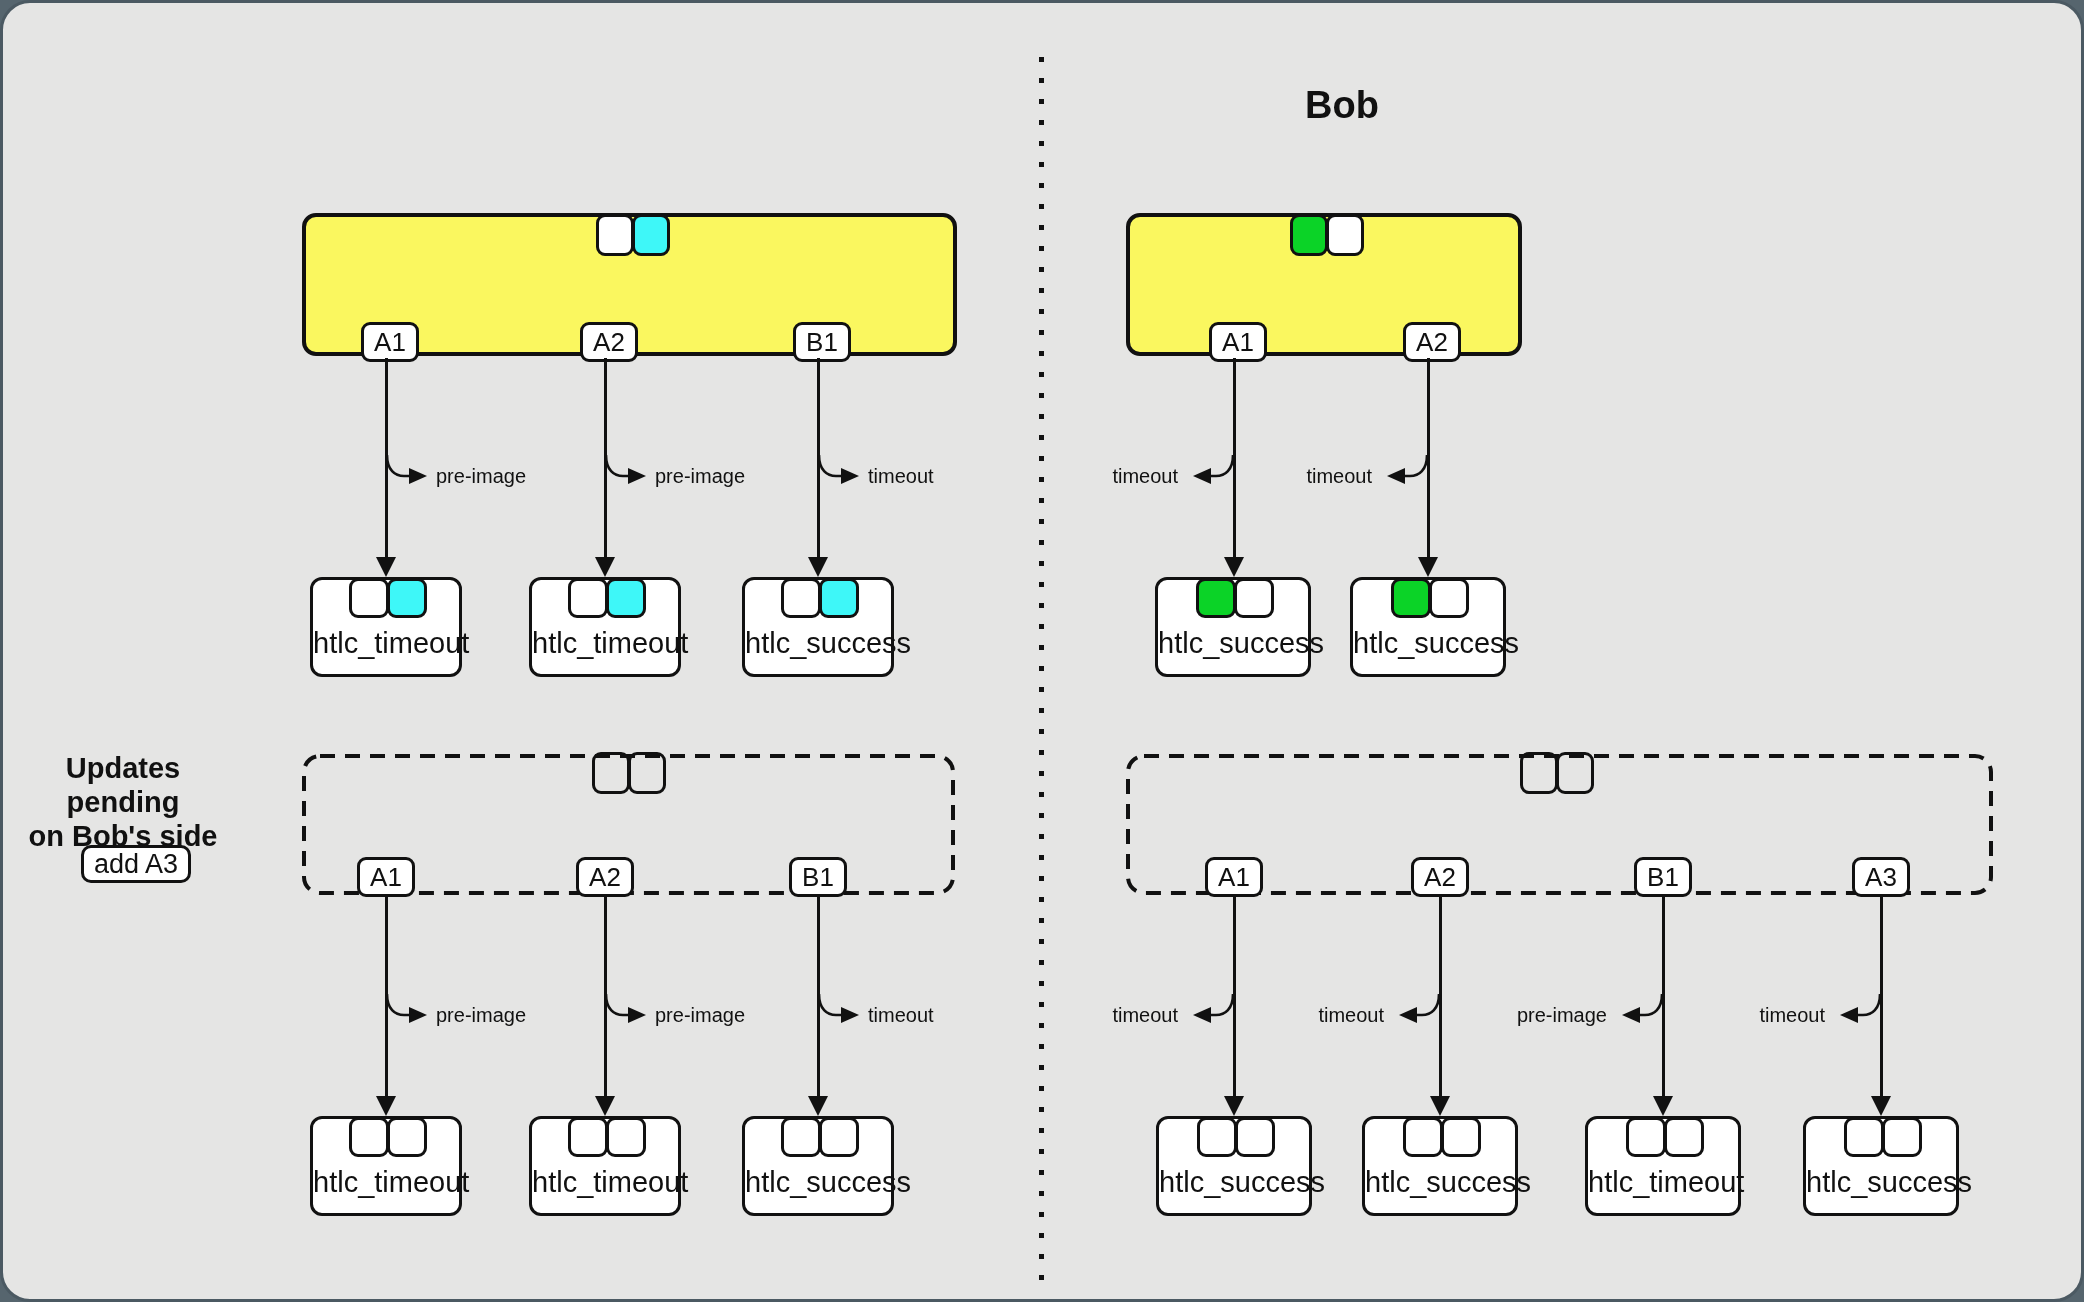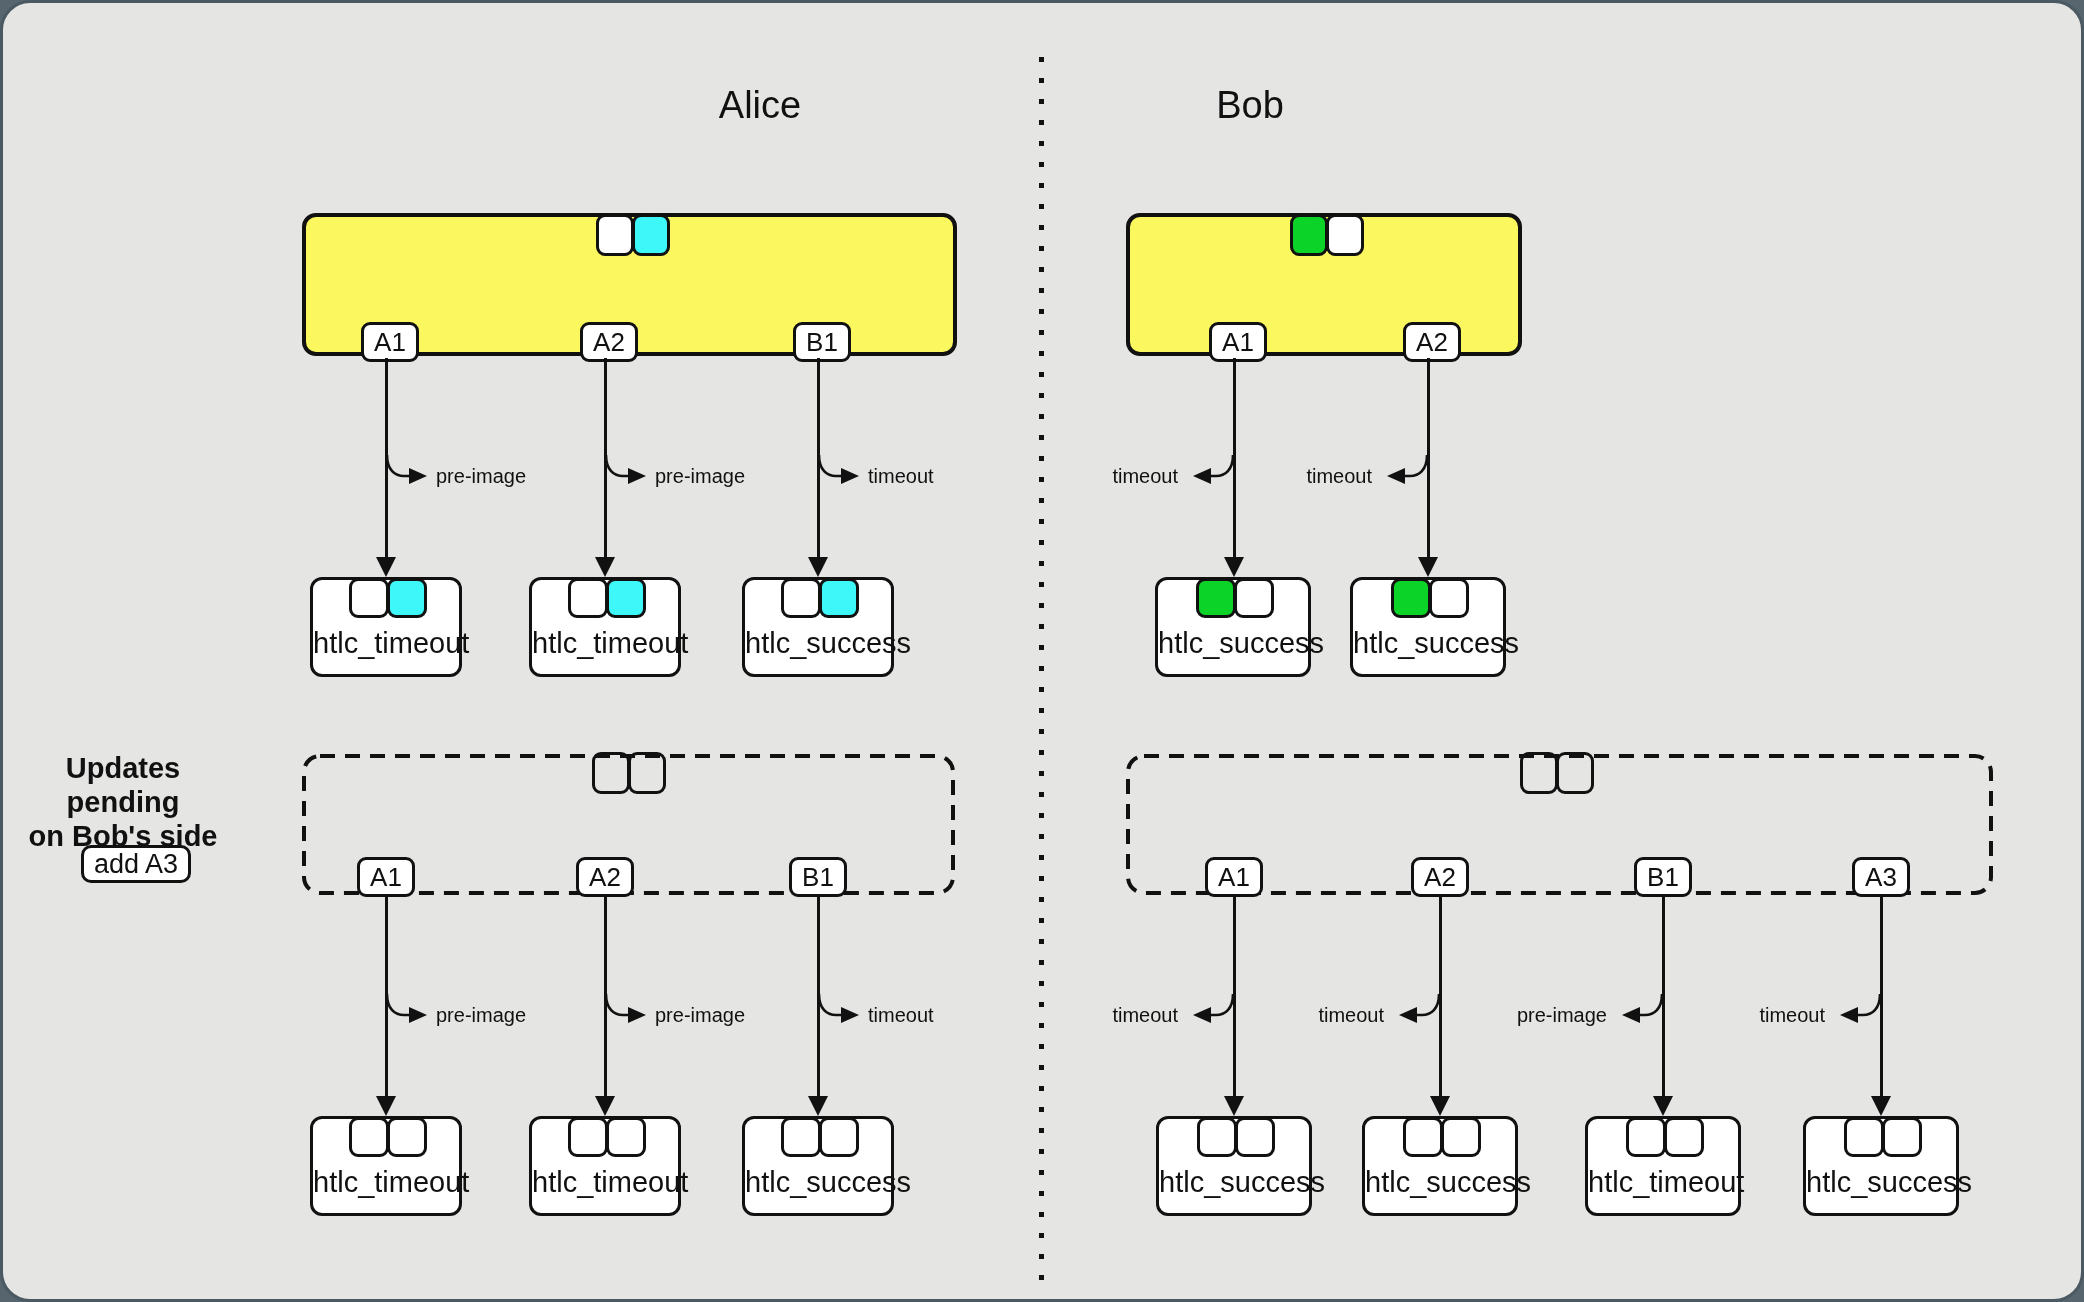--- a/index.html
+++ b/index.html
@@ -72,22 +72,21 @@
     background:#fff;border:3px solid #111;border-radius:10px;
     display:flex;align-items:center;justify-content:center;
     font-size:27px;
   }
 </style>
 </head>
 <body>
 
 <div class="canvas">
 
-  <div class="title" style="left:607px;top:80px;">Alice</div>
-  <div class="title" style="left:1097px;top:80px;">Bob</div>
+  <div class="title" style="left:1189px;top:80px;font-weight:bold;">Bob</div>
 
   <div class="divider" style="left:1036px;top:54px;height:1236px;"></div>
 
   <div class="commit" style="left: 299px; top: 210px; width: 655px; height: 143px; background-color: rgb(250, 247, 95);">
     <div class="slot" style="left: 290px; top: -3px; background-color: rgb(255, 255, 255);"></div>
     <div class="slot" style="left: 326px; top: -3px; background-color: rgb(62, 247, 248);"></div>
     <div class="tag" style="left:55px;top:105px;">
         <span>A1</span>
       </div>
     <div class="tag" style="left:274px;top:105px;">

